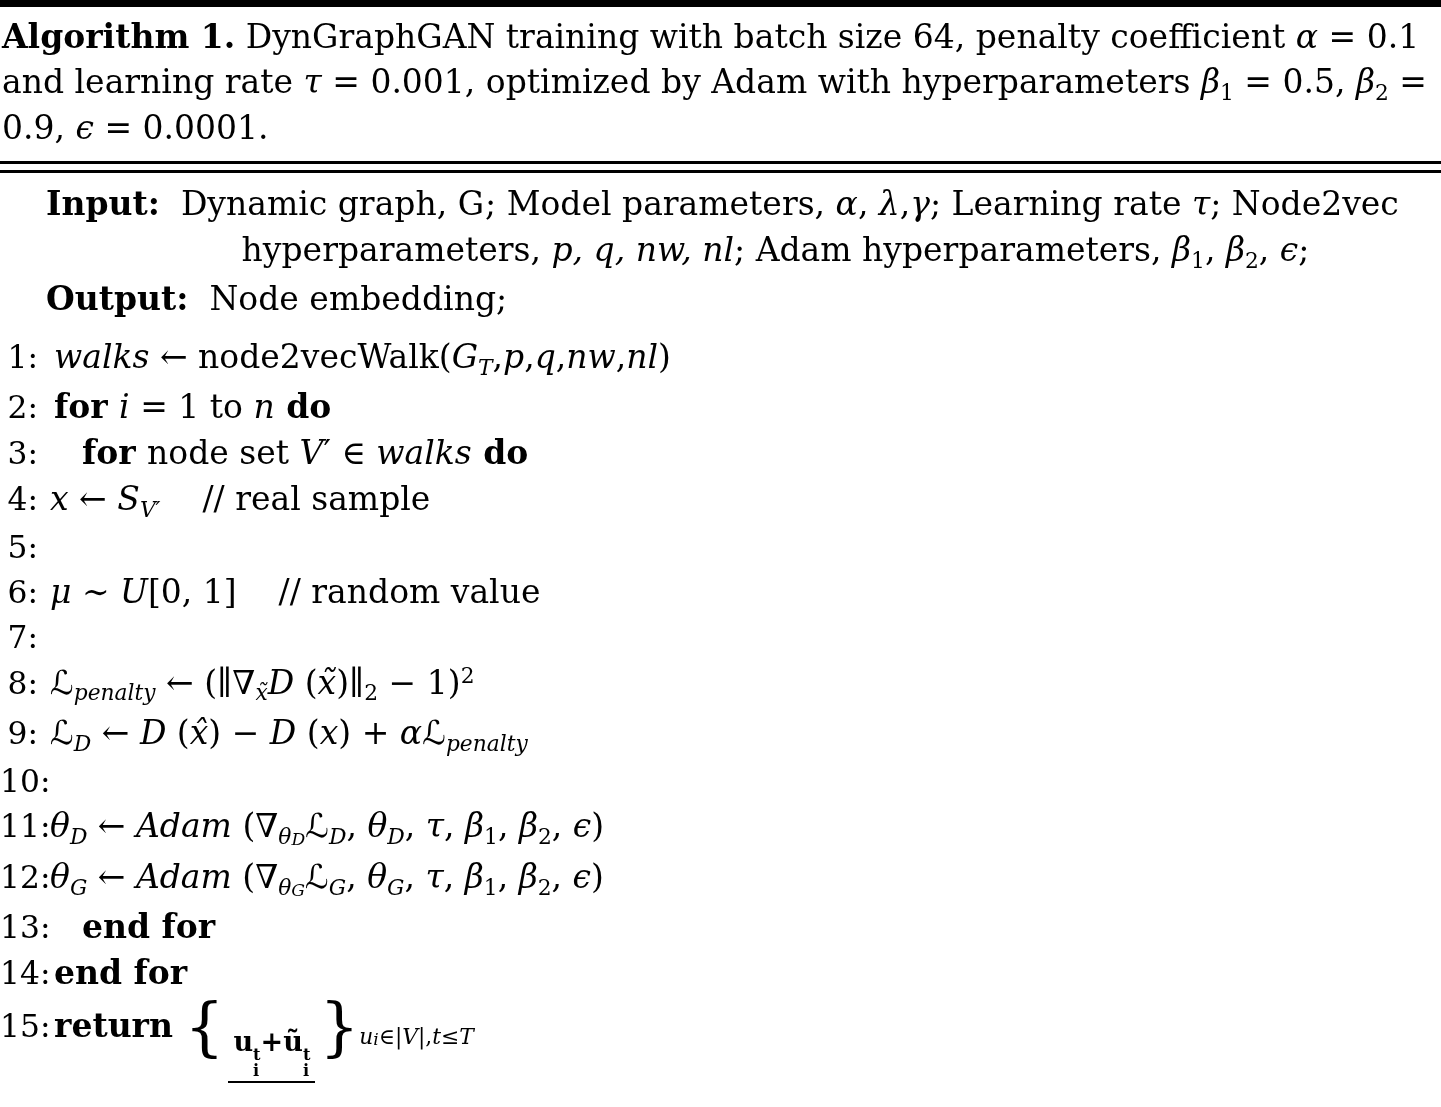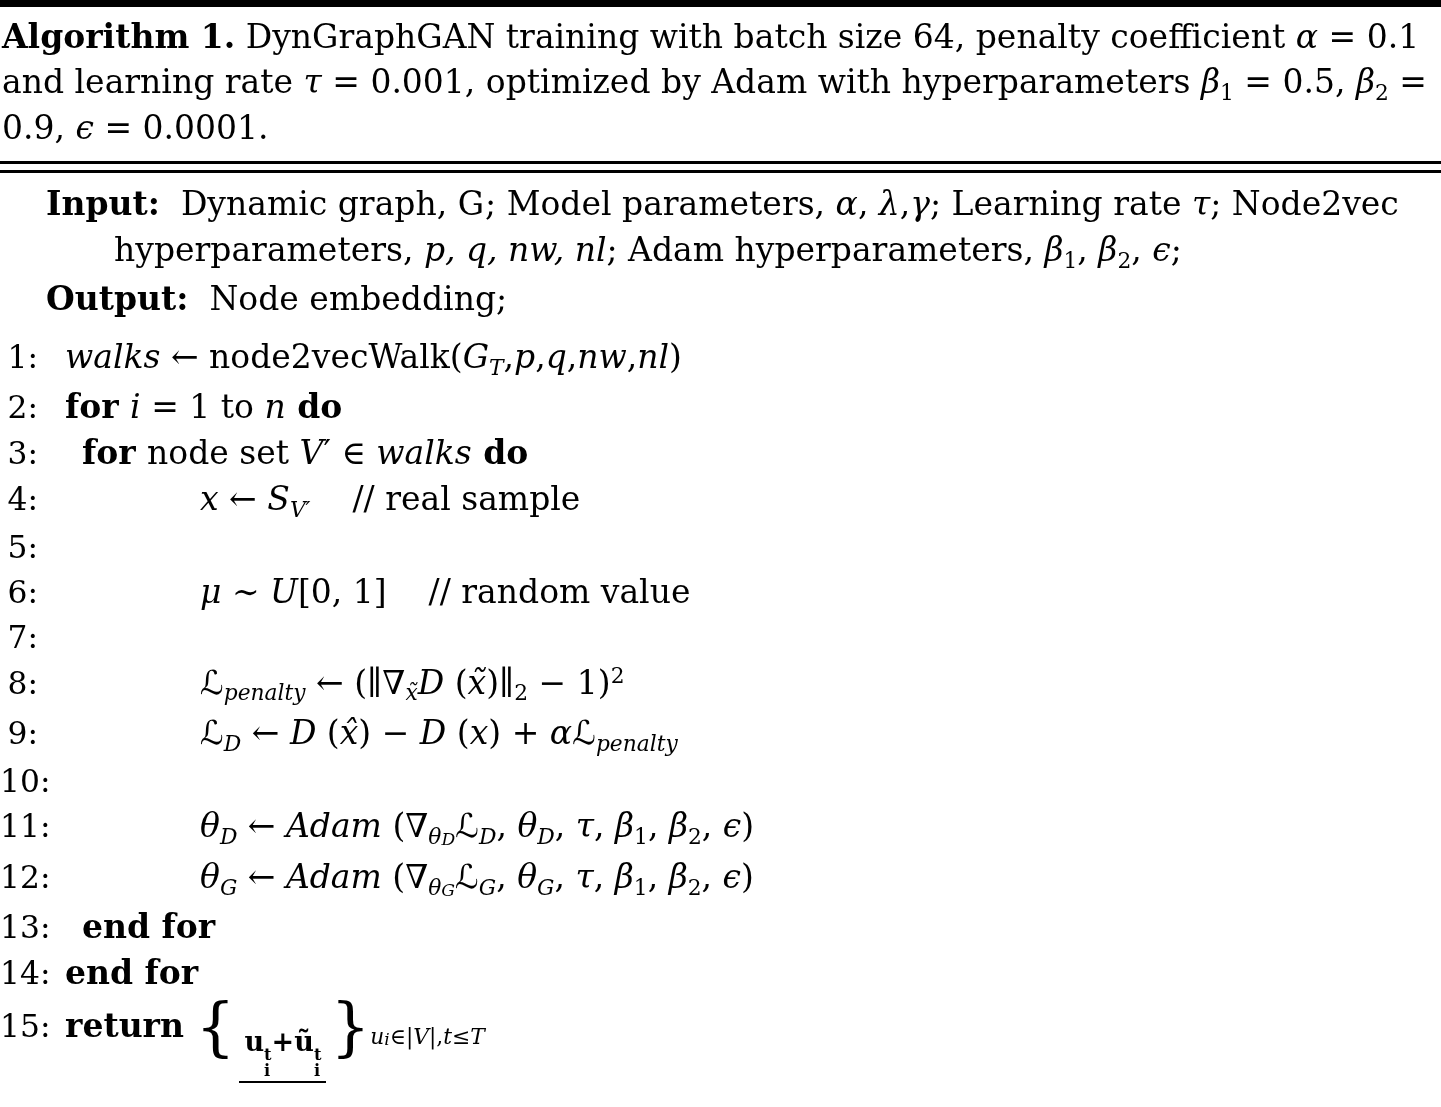--- a/index.html
+++ b/index.html
@@ -12,29 +12,29 @@
     overflow: hidden;
   }
   .page { display: flex; flex-direction: column; width: 1441px; height: 917px; }
   .top-rule { border-top: 7px solid #000; flex: none; }
   .mid-rule { border-top: 3px solid #000; border-bottom: 3px solid #000; height: 12px; flex: none; }
   .spacer { flex: 1; }
 
   .caption { padding: 8px 4px 10px 2px; line-height: 1.35; white-space: pre-wrap; }
   .io { padding: 8px 4px 4px 2px; line-height: 1.4; margin-left: 44px; }
   .io-line { white-space: pre-wrap; }
-  .io-indent { padding-left: 68px; }
+  .io-indent { padding-left: 68px; text-align: center; }
 
   .algo-body { padding-top: 4px; }
   .algo-line { display: flex; align-items: baseline; margin: 8px 0; }
   .lnum { flex: none; width: 50px; text-align: right; padding-right: 12px; font-size: 0.95em; }
   .lcontent { white-space: pre-wrap; line-height: 1.15; }
-  .ind0 { margin-left: 15px; }
+  .ind0 { margin-left: 4px; }
   .ind1 { margin-left: 32px; }
-  .ind2 { margin-left: 150px; }
+  .ind2 { }
 
   .b { font-weight: 700; }
   .i { font-style: italic; }
   .scr { font-style: italic; }
   .bb { font-weight: 400; letter-spacing: 1px; }
   .sub { font-size: 0.66em; vertical-align: -0.3em; }
   .sup { font-size: 0.66em; vertical-align: 0.5em; }
   .sub2 { font-size: 0.52em; vertical-align: -0.45em; }
   .brace { font-size: 1.9em; vertical-align: middle; line-height: 0.9; font-weight: 400; }
 

